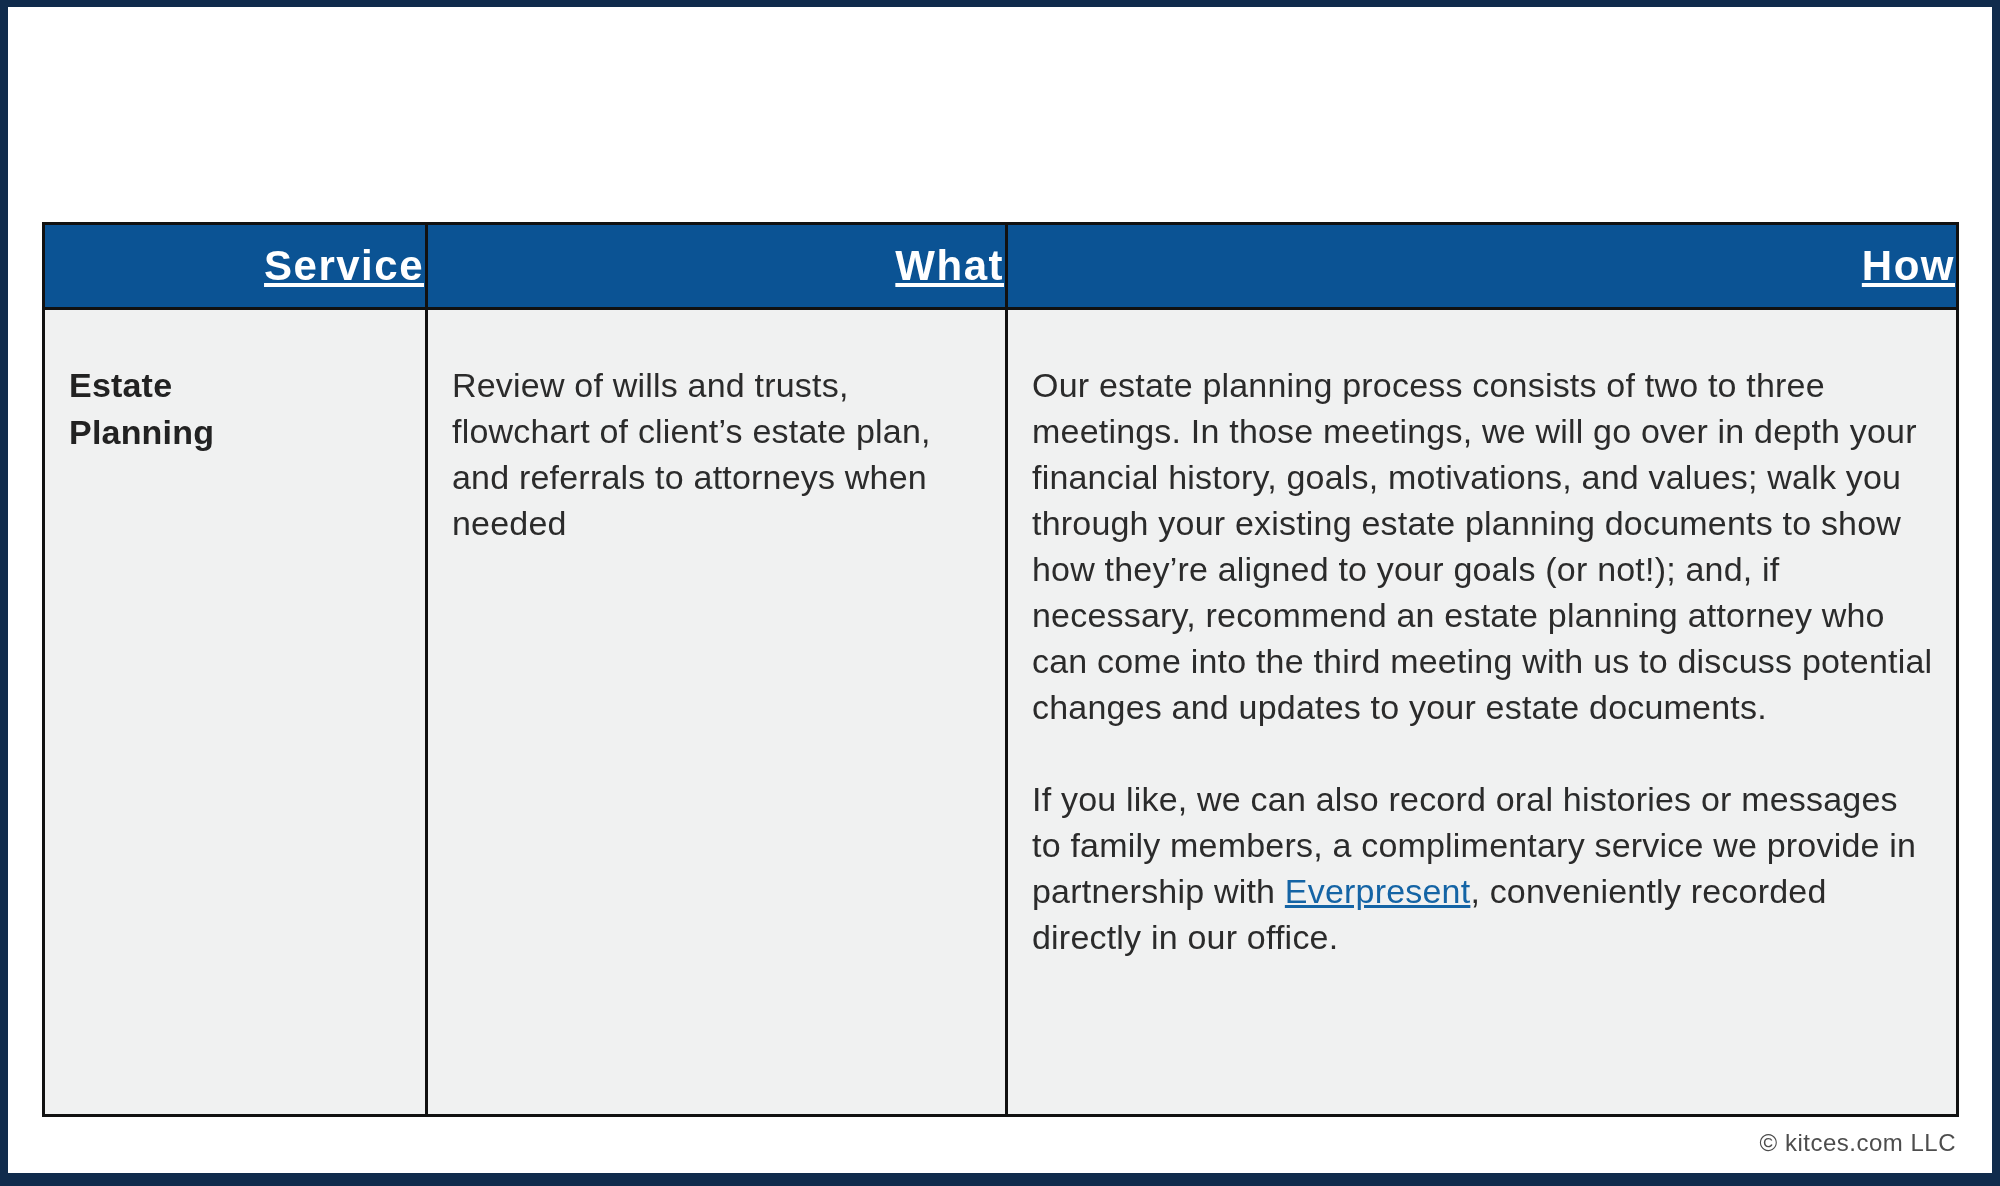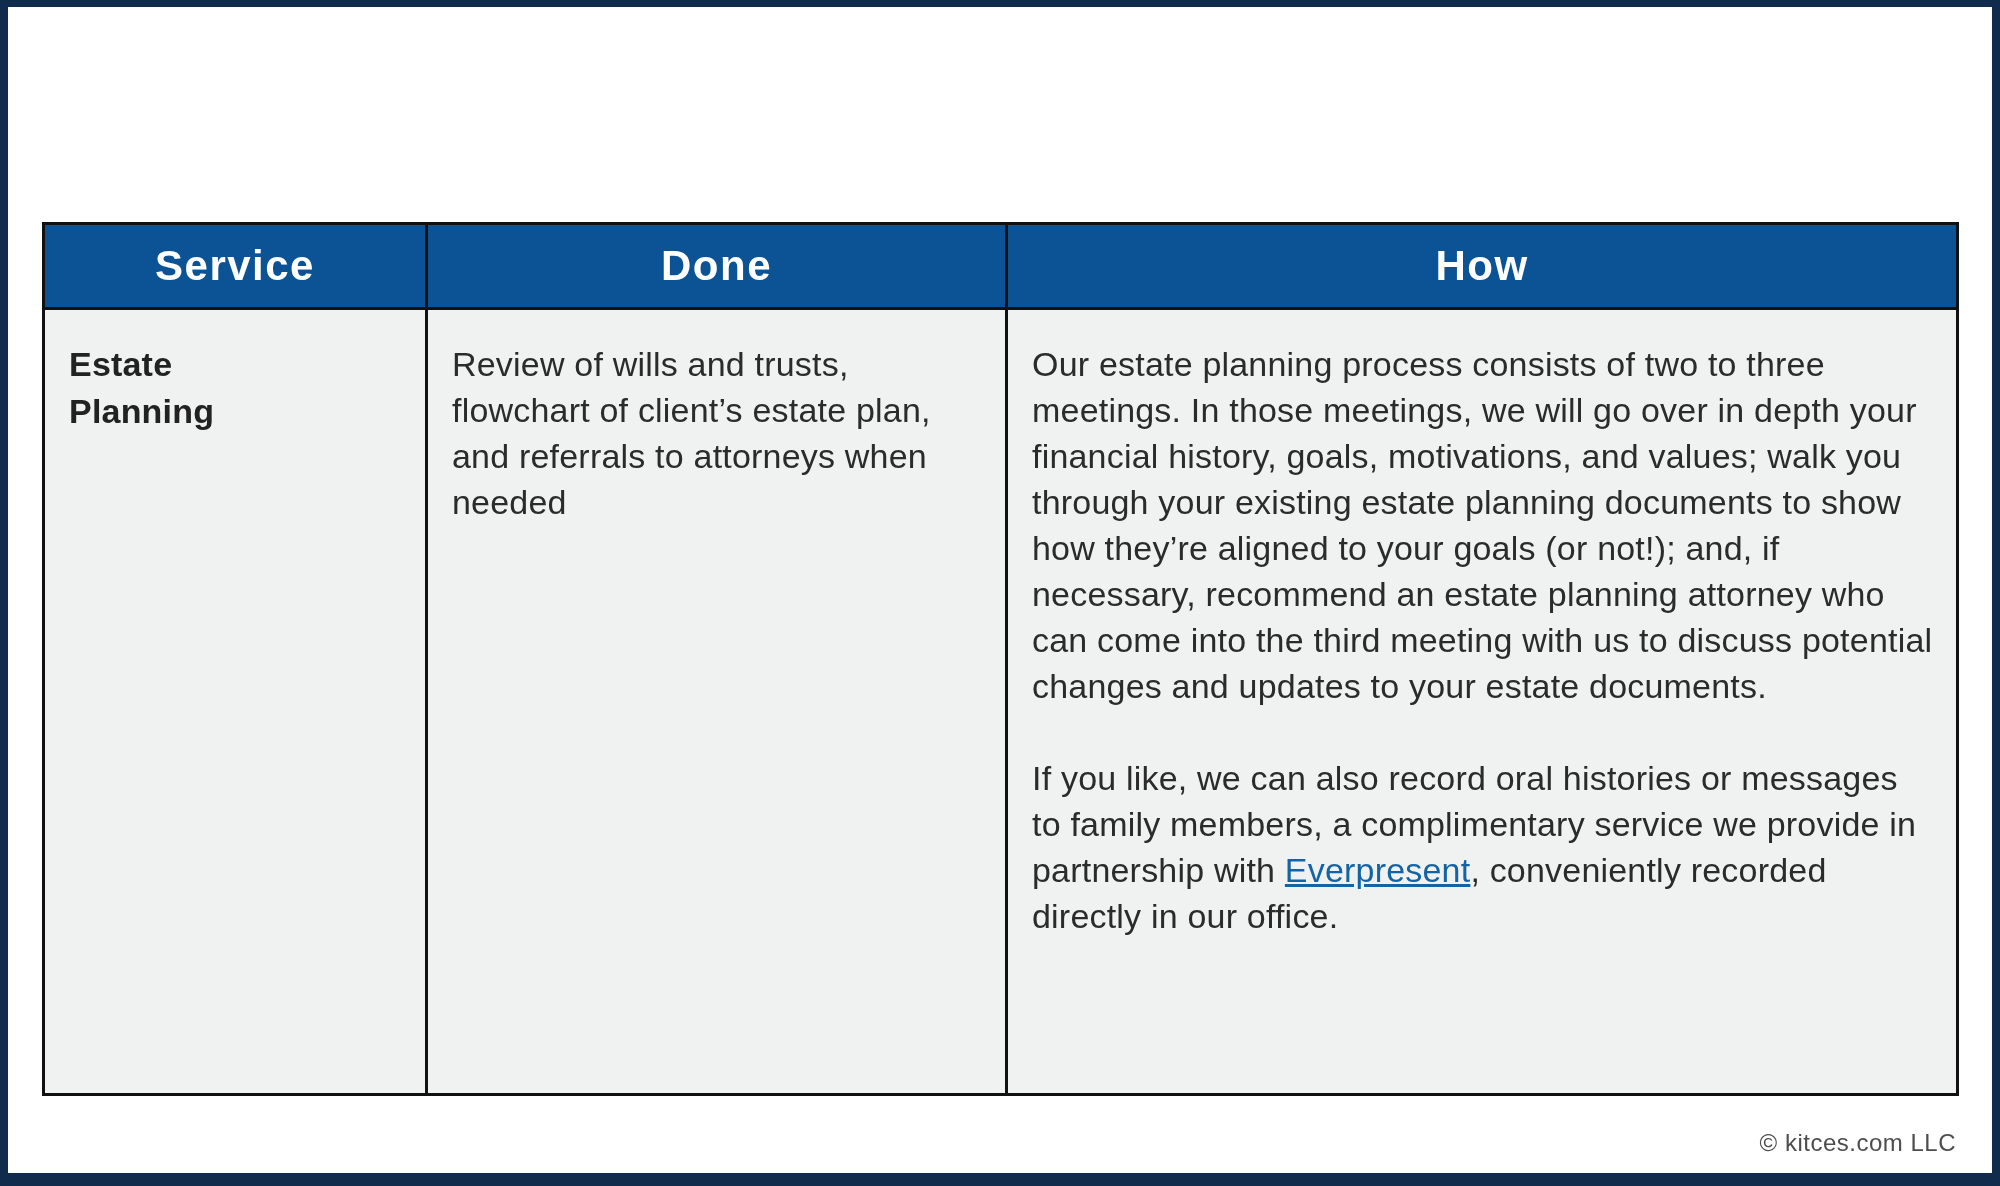--- a/index.html
+++ b/index.html
@@ -41,30 +41,31 @@
   .col-what    { width: 580px; }
   .col-how     { width: 951px; }
 
   table.services-table th {
     height: 80px;
     background: #0B5394;
     color: #ffffff;
     font-size: 42px;
     font-weight: bold;
     letter-spacing: 1.5px;
-    text-align: center;
+    text-align: right;
     vertical-align: middle;
     border: 3px solid #111111;
+    text-decoration: underline;
   }
   table.services-table td {
     height: 752px;
     background: #F0F1F1;
     border: 3px solid #111111;
     vertical-align: top;
-    padding: 31px 22px 0 24px;
+    padding: 52px 22px 0 24px;
     font-size: 34px;
     line-height: 46px;
     letter-spacing: 0.2px;
     color: #2B2B2B;
   }
   td.cell-service .service-name {
     font-weight: bold;
     white-space: pre-line;
     line-height: 47px;
     color: #222222;
@@ -94,21 +95,21 @@
 
 <table class="services-table">
   <colgroup>
     <col class="col-service">
     <col class="col-what">
     <col class="col-how">
   </colgroup>
   <thead>
     <tr>
       <th>Service</th>
-      <th>Done</th>
+      <th>What</th>
       <th>How</th>
     </tr>
   </thead>
   <tbody>
     <tr>
       <td class="cell-service">
         <span class="service-name">Estate
 Planning</span>
       </td>
       <td class="cell-what">

